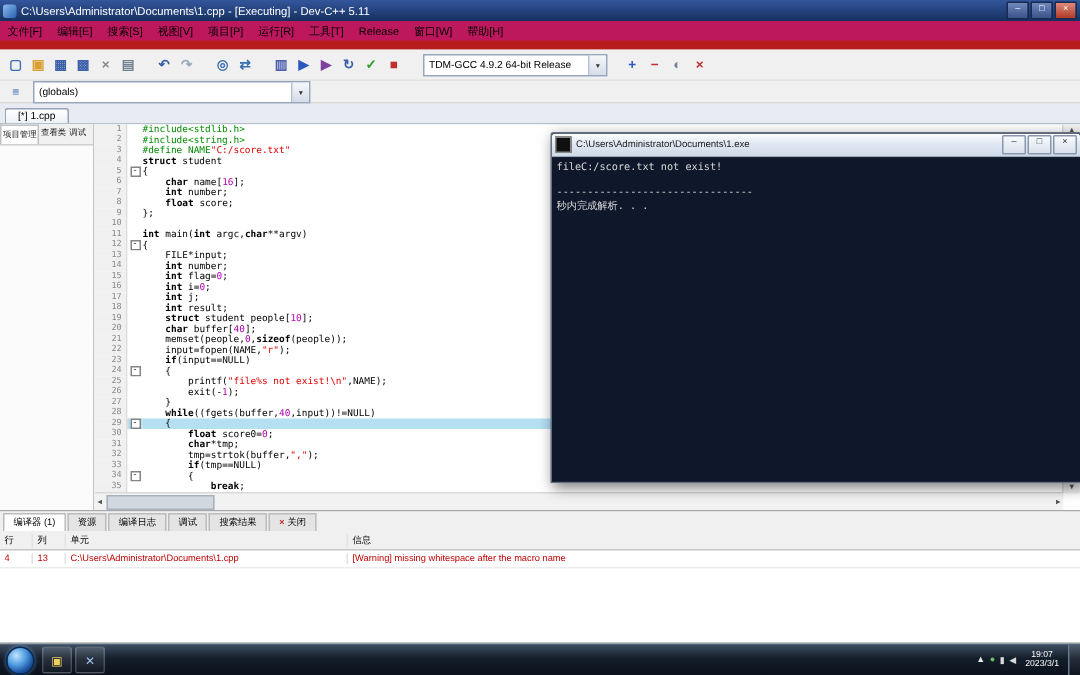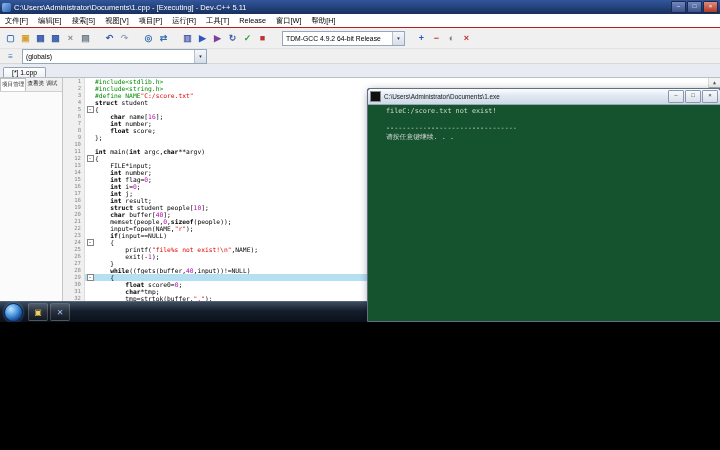--- a/index.html
+++ b/index.html
@@ -1,30 +1,30 @@
 <!DOCTYPE html>
 <html><head>
 <meta charset="utf-8">
 <style>
   html,body{margin:0;padding:0;background:#000;}
-  #screen{position:relative;width:720px;height:322px;overflow:hidden;background:#d4d0c8;
+  #screen{position:relative;width:720px;height:450px;overflow:hidden;background:#d4d0c8;
           font-family:"Liberation Sans",sans-serif;color:#000;}
   
   .titlebar{height:14px;background:linear-gradient(#33569c,#16305f);display:flex;align-items:center;
             padding:0 2px;color:#fff;font-size:7.5px;}
   .app-icon{width:9px;height:9px;border-radius:2px;background:linear-gradient(135deg,#8cbcee,#2a5fb0);
             margin-right:3px;flex:none;}
   .title-text{flex:1;white-space:nowrap;overflow:hidden;}
   .winbtns{display:flex;gap:1px;flex:none;}
   .winbtn{width:13px;height:10px;font-size:6px;line-height:9px;text-align:center;color:#fff;
           background:linear-gradient(#7088bc,#3a5288);border:1px solid #182a52;border-radius:1px;}
   .winbtn.close{background:linear-gradient(#e08a7a,#b03a28);}
   
-  .menubar{height:13px;background:#ffffff;display:flex;align-items:center;font-size:7.3px;
-           border-bottom:1px solid #b91c1c;}
+  .menubar{height:13px;background:#be185d;display:flex;align-items:center;font-size:7.3px;
+           border-bottom:6px solid #b91c1c;}
   .menu-item{padding:0 5px;}
   .toolbar1{height:20px;background:#f0f0f0;display:flex;align-items:center;border-bottom:1px solid #e2e2e2;padding:0 3px;}
   .toolbar2{height:14px;background:#f0f0f0;display:flex;align-items:center;border-bottom:1px solid #d8d8d8;padding:0 3px;}
   .tbi{width:15px;height:14px;display:flex;align-items:center;justify-content:center;font-size:9px;font-weight:bold;flex:none;}
   .toolbar2 .tbi{height:12px;font-size:8px;}
   .tbi.sep{margin-left:9px;}
   .combo{height:13px;background:#fff;border:1px solid #96a6bc;display:flex;align-items:center;
          font-size:6.8px;padding-left:3px;white-space:nowrap;overflow:hidden;}
   .combo .arrow{margin-left:auto;width:11px;height:100%;flex:none;background:linear-gradient(#f5f7fa,#d6dde8);
                 border-left:1px solid #b4c0d2;display:flex;align-items:center;justify-content:center;font-size:4.5px;color:#333;}
@@ -90,21 +90,21 @@
   
   .console{position:absolute;left:367px;top:88px;width:352px;height:232px;z-index:20;background:#000;
            border:1px solid #5f6f85;border-radius:2px 2px 0 0;box-shadow:2px 3px 9px rgba(0,0,0,.5);}
   .con-title{height:15px;background:linear-gradient(#fdfeff,#e0e8f2 45%,#cfdae8);display:flex;align-items:center;
              padding:0 2px;border-bottom:1px solid #98a6ba;border-radius:2px 2px 0 0;font-size:6.4px;color:#1a1a1a;}
   .con-icon{width:9px;height:9px;background:#101010;border:1px solid #888;margin-right:3px;color:#fff;
             font-size:4.5px;line-height:8px;text-align:center;flex:none;}
   .con-title-text{flex:1;white-space:nowrap;overflow:hidden;}
   .con-btn{width:14px;height:11px;border:1px solid #8a98ac;background:linear-gradient(#f8fafc,#d8e0ea);
            font-size:6px;line-height:9px;text-align:center;color:#333;margin-left:1px;border-radius:1px;flex:none;}
-  .con-body{position:absolute;top:16px;left:0;right:0;bottom:0;background:#14532d;padding:2px 18px;
+  .con-body{position:absolute;top:16px;left:0;right:0;bottom:0;background:#0f172a;padding:2px 3px;
             font-family:"DejaVu Sans Mono","Liberation Mono",monospace;font-size:6.8px;line-height:8.6px;color:#d8d8d8;}
   .con-line{white-space:pre;overflow:hidden;}
   
   .taskbar{position:absolute;left:0;bottom:0;width:720px;height:20px;display:flex;align-items:center;
            background:linear-gradient(#3c4c60,#141e2b 45%,#0a111c);border-top:1px solid #556578;}
   .orb{width:17px;height:17px;border-radius:50%;margin:0 4px;flex:none;
        background:radial-gradient(circle at 35% 30%,#c2e4ff,#4d9ae0 40%,#1a4f9c 70%,#0c2d62);
        border:1px solid #0a2a55;box-shadow:0 0 3px rgba(130,190,255,.6);}
   .tb-icon{width:18px;height:16px;margin:0 1px;border:1px solid rgba(255,255,255,.18);border-radius:2px;
            background:linear-gradient(rgba(255,255,255,.14),rgba(255,255,255,.03));
@@ -300,21 +300,21 @@
       <div class="con-icon"></div>
       <div class="con-title-text">C:\Users\Administrator\Documents\1.exe</div>
       <div class="con-btn">–</div>
       <div class="con-btn">□</div>
       <div class="con-btn">×</div>
     </div>
     <div class="con-body">
         <div class="con-line">fileC:/score.txt not exist!</div>
         <div class="con-line">&nbsp;</div>
         <div class="con-line">--------------------------------</div>
-        <div class="con-line">请按任意键继续. . .</div>
+        <div class="con-line">秒内完成解析. . .</div>
       </div>
   </div>
 
   <div class="taskbar">
     <div class="orb"></div>
     <div style="display:flex">
         <div class="tb-icon" style="color: rgb(240, 208, 96);">▣</div>
         <div class="tb-icon" style="color: rgb(159, 196, 240);">✕</div>
       </div>
     <div class="tray">

